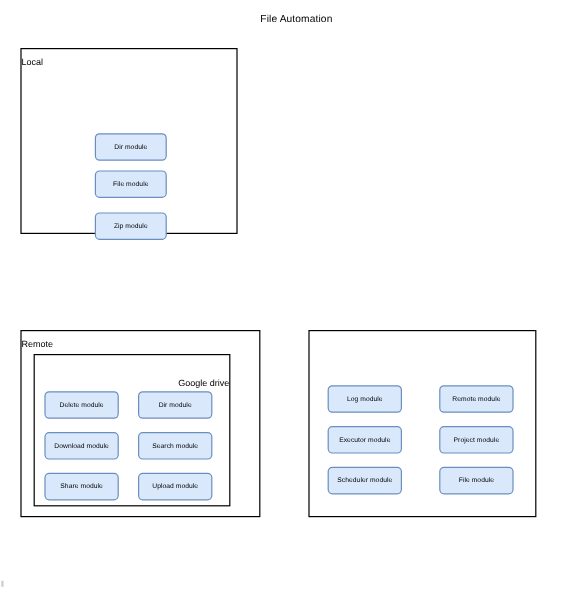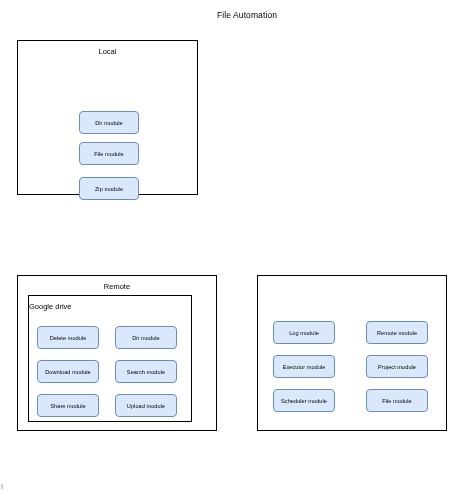--- a/index.html
+++ b/index.html
@@ -43,39 +43,38 @@
     position: absolute;
     box-sizing: border-box;
     border: 1px solid #000000;
     background: #ffffff;
   }
   .group-title {
     position: absolute;
     left: 0;
     top: 5px;
     width: 100%;
-    text-align: center;
     font-size: 7.5px;
     line-height: 11px;
     color: #000000;
   }
 
   
   .subgroup {
     position: absolute;
     box-sizing: border-box;
     border: 1px solid #000000;
     background: #ffffff;
   }
   .subgroup-title {
     position: absolute;
     left: 0;
-    top: 5px;
+    top: 18px;
     width: 100%;
-    text-align: left;
+    text-align: right;
     font-size: 7.5px;
     line-height: 11px;
     color: #000000;
   }
 
   
   .module {
     position: absolute;
     box-sizing: border-box;
     background: #dae8fc;

